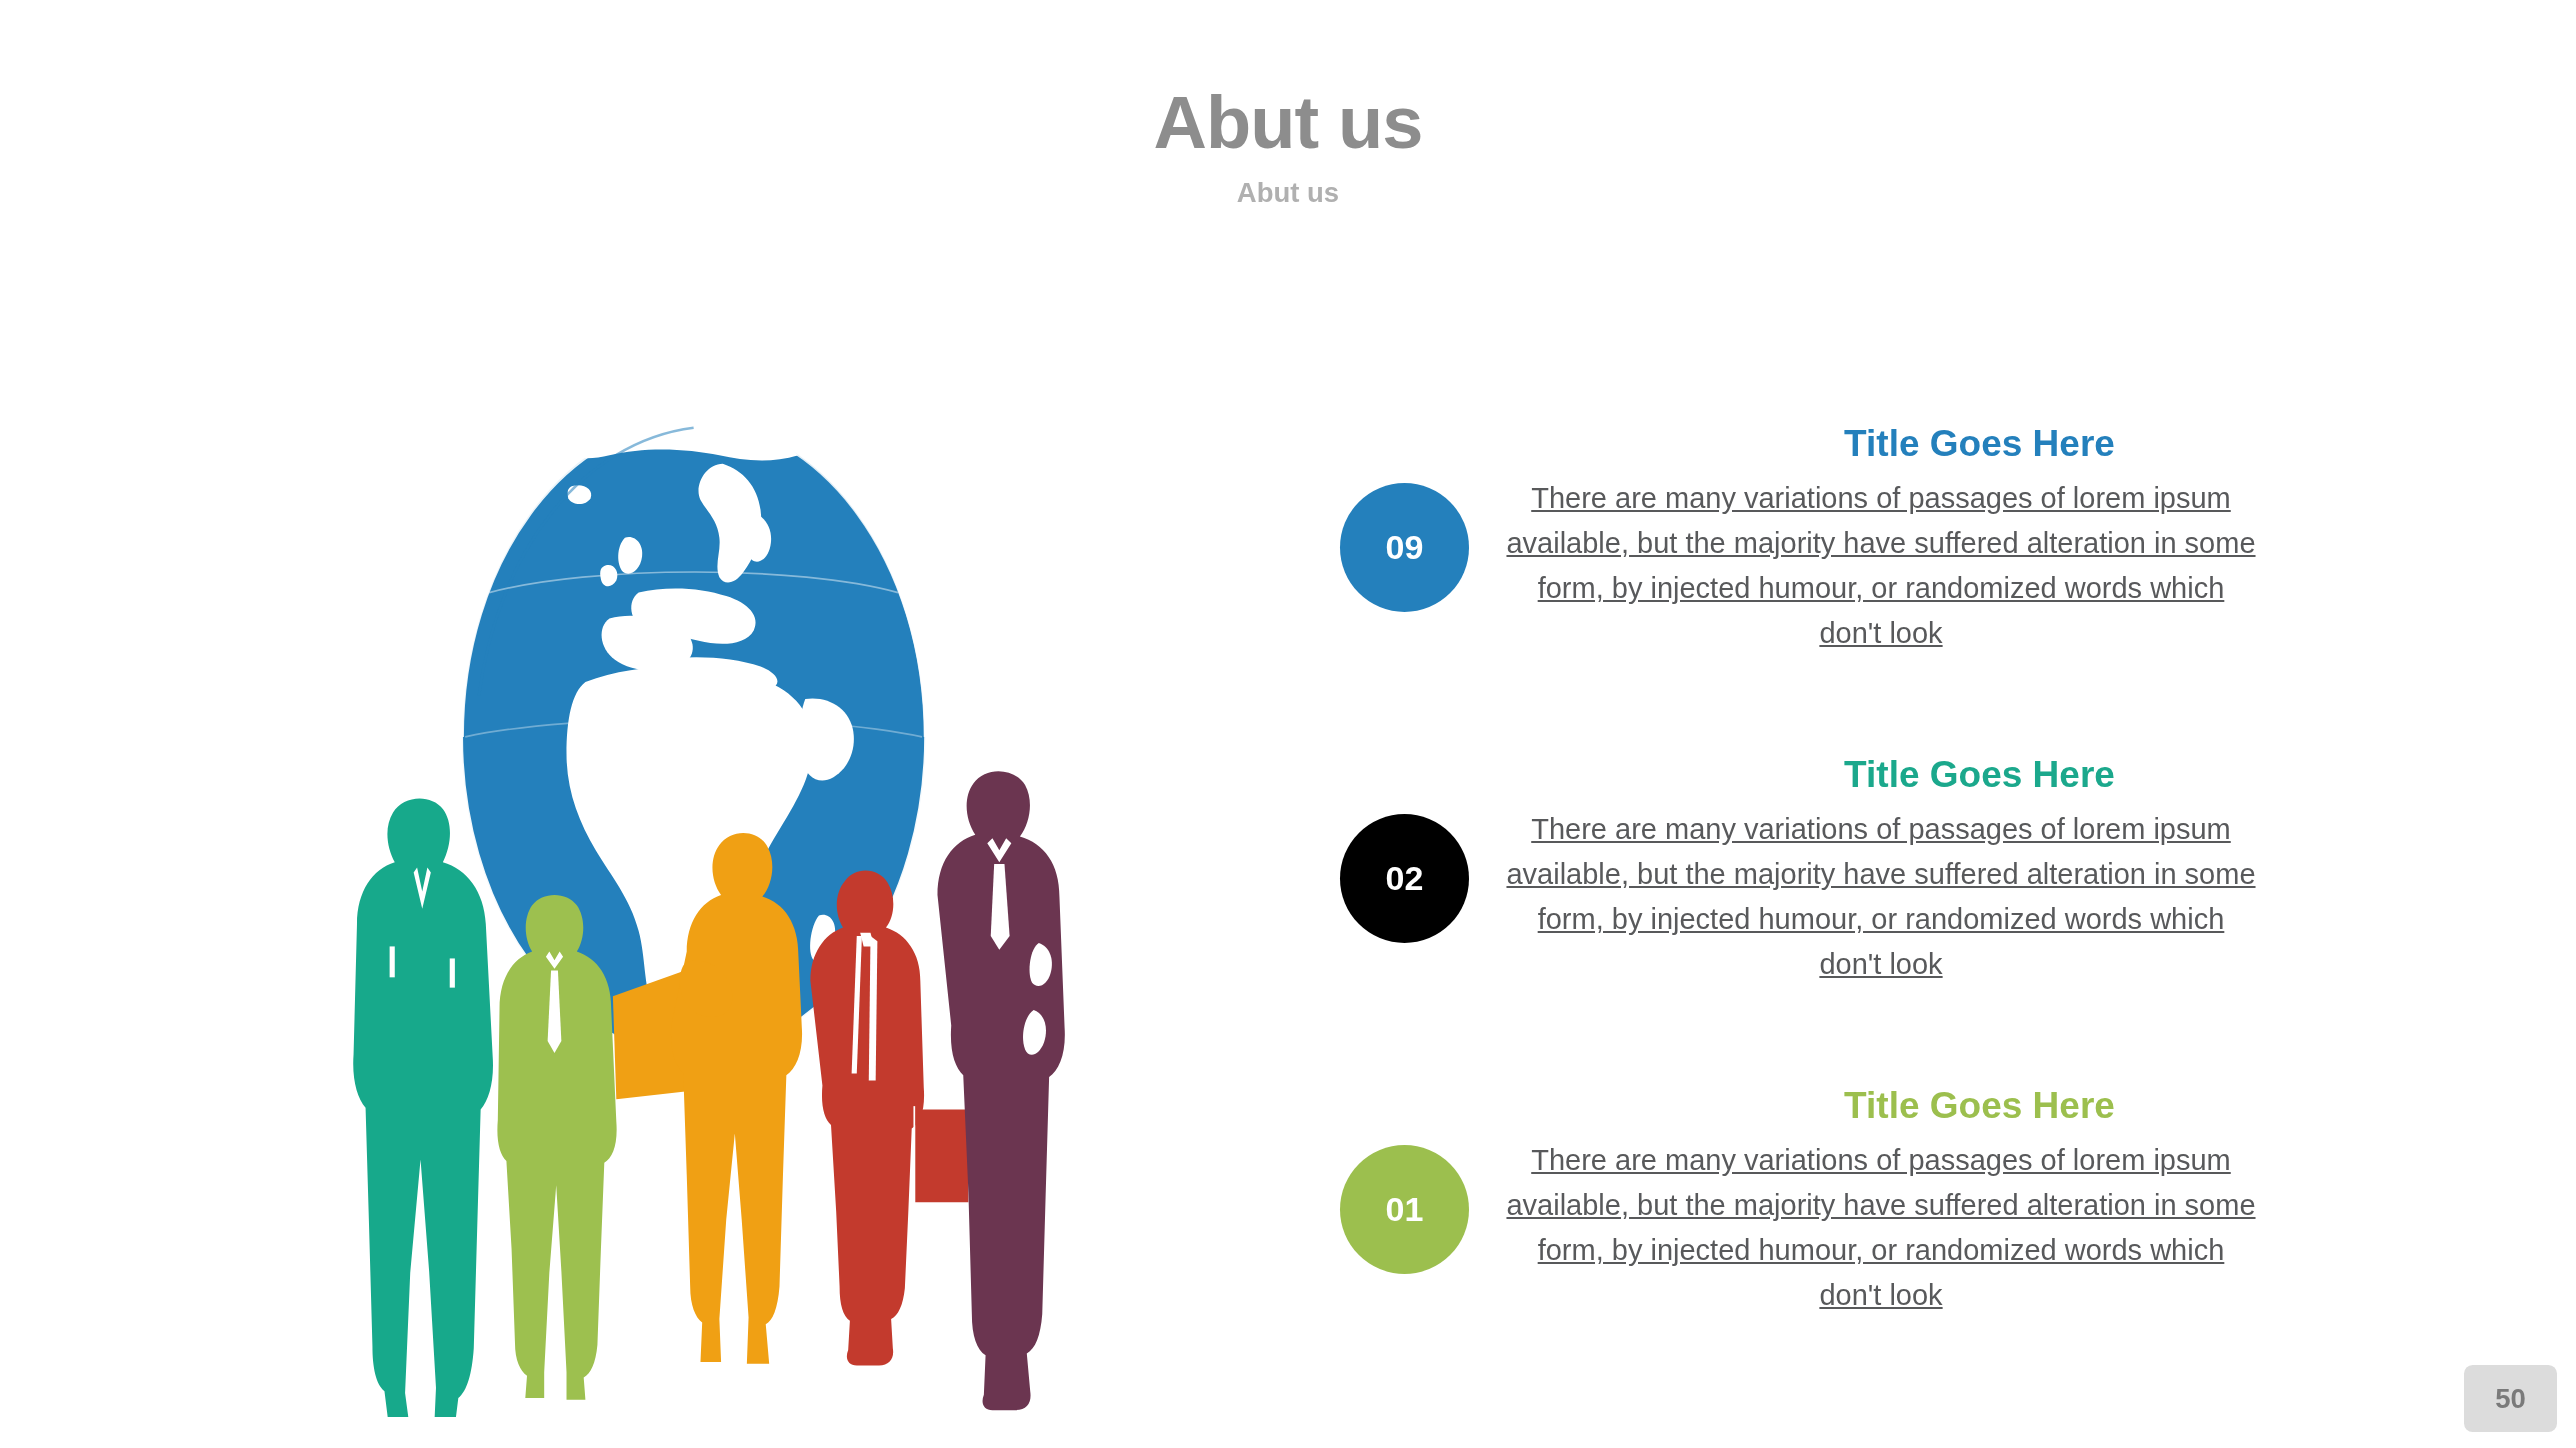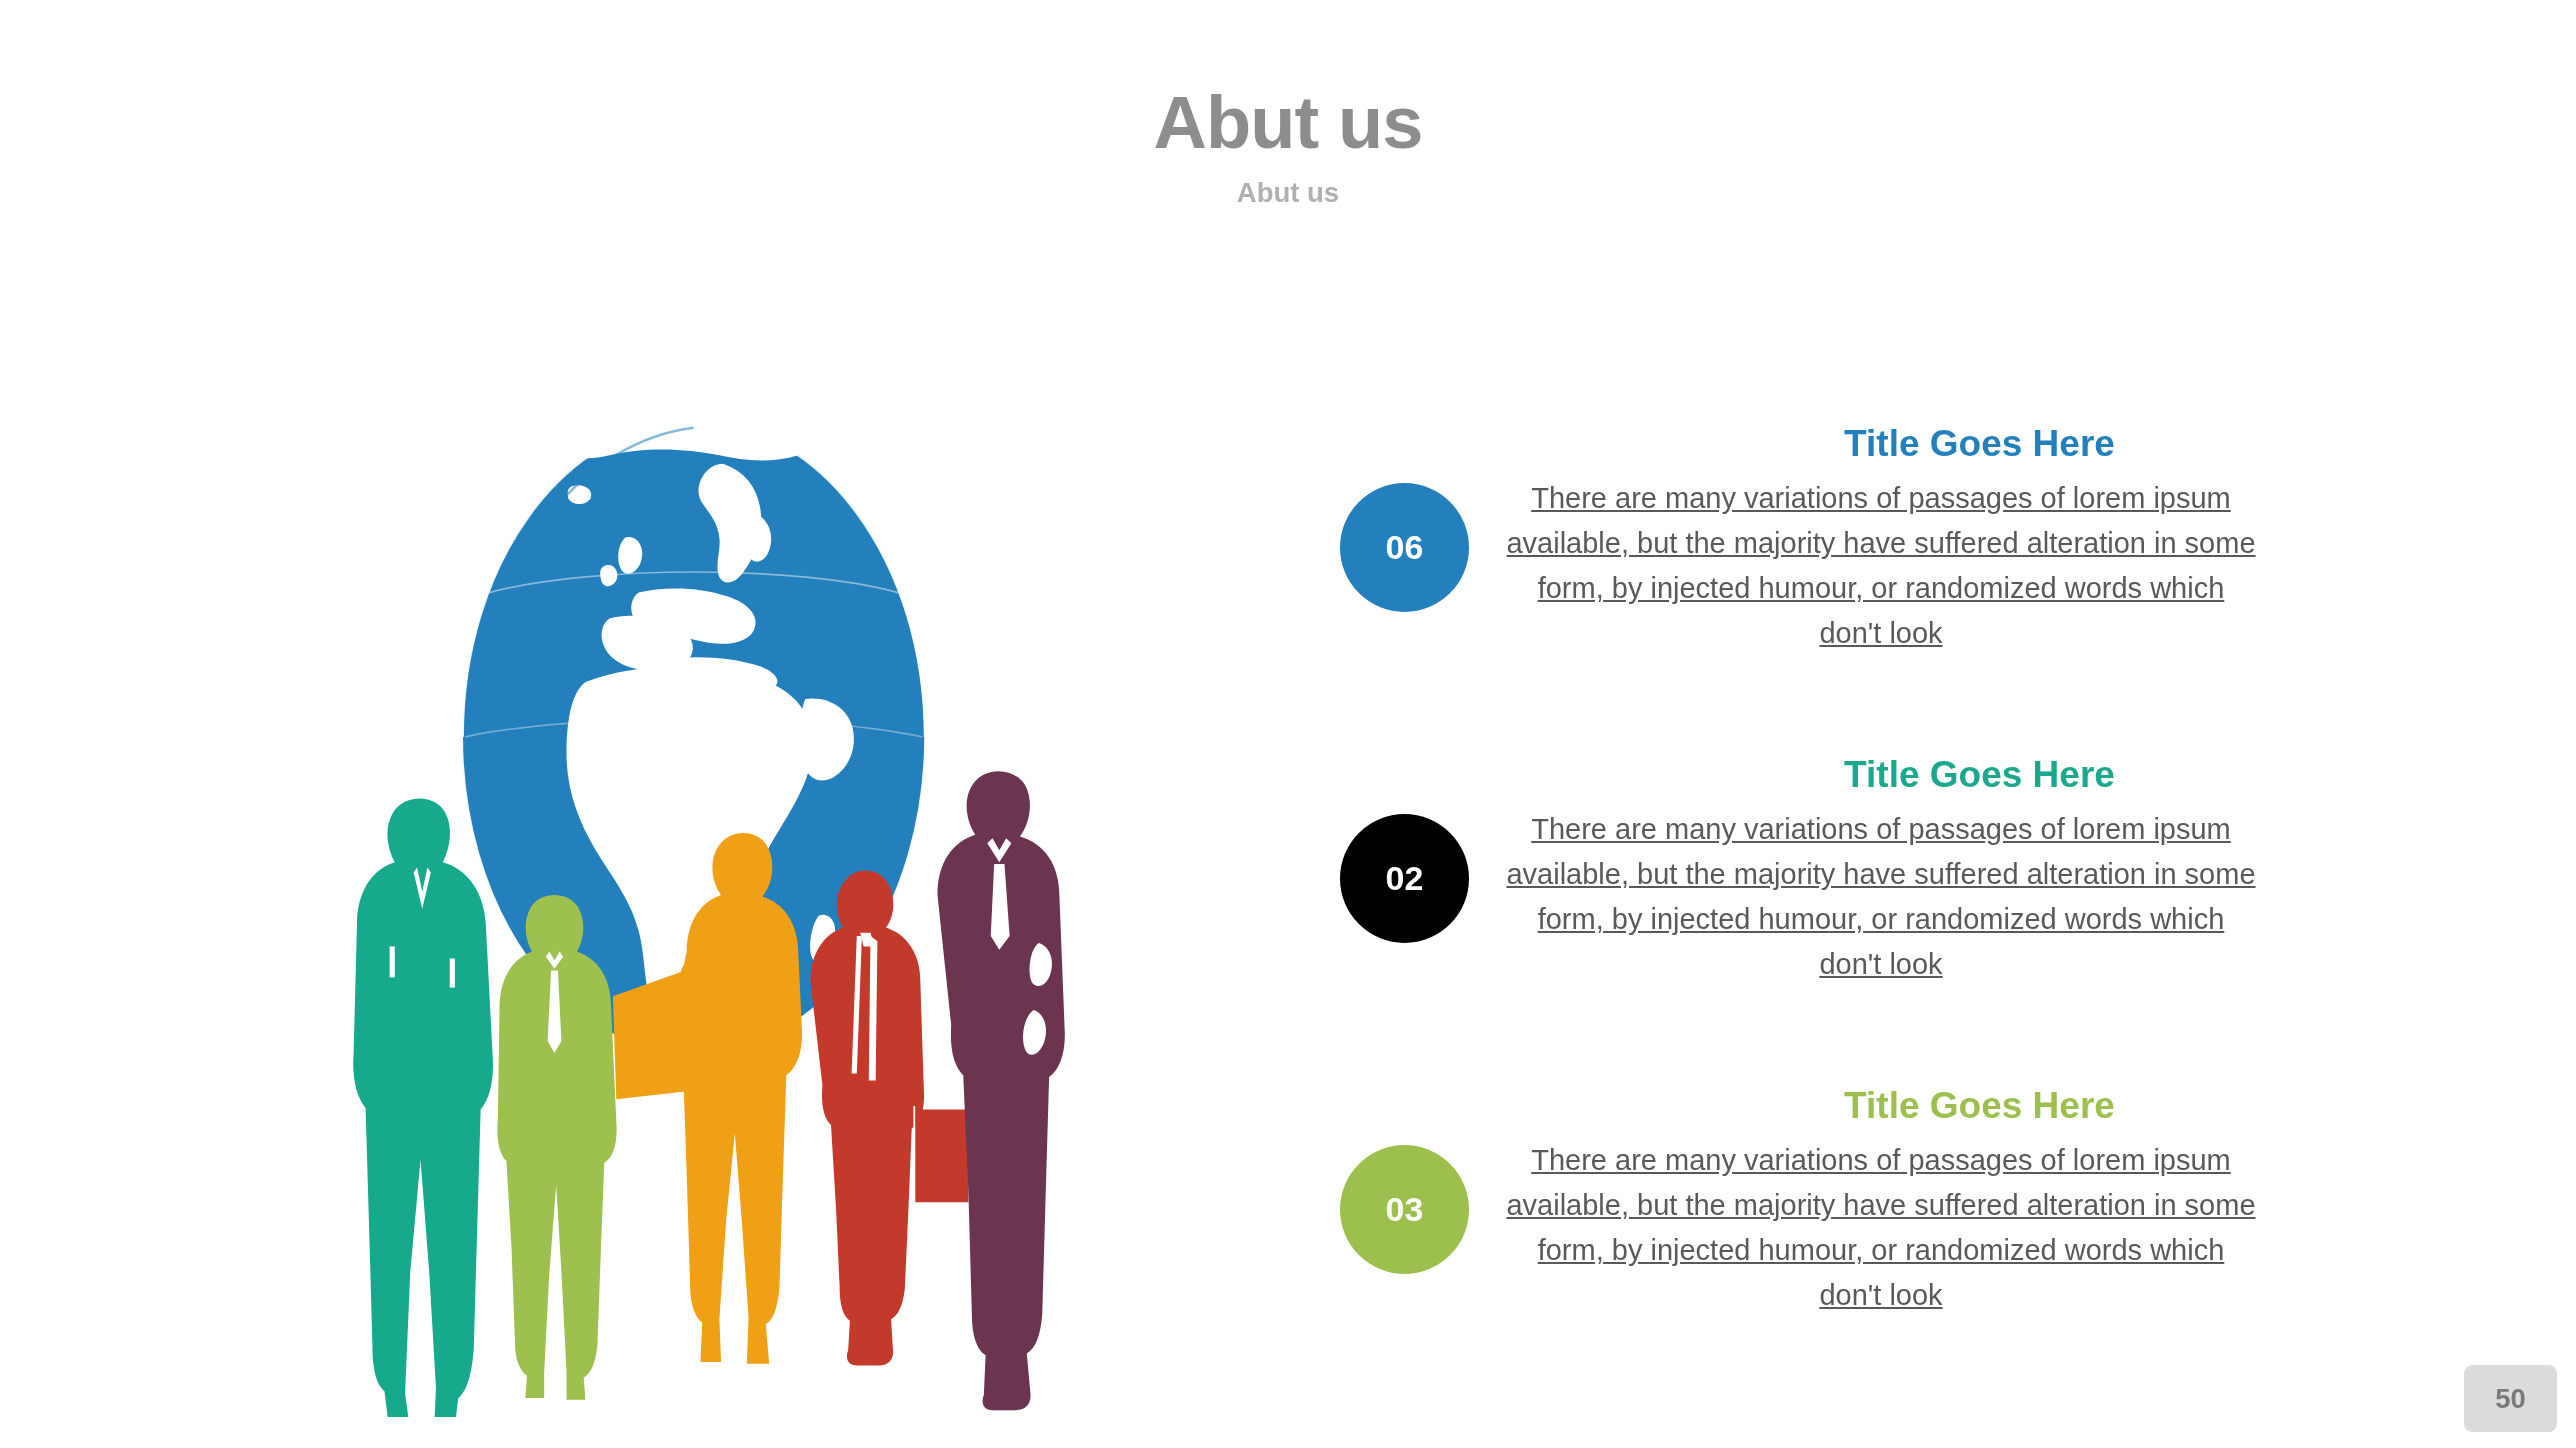--- a/index.html
+++ b/index.html
@@ -265,41 +265,41 @@
                                C858 816 864 792 874 786 Z"></path>
     </g>
 
   </svg>
 </div>
 
 <div class="content-column">
 
   <div class="info-block">
     <div class="step-circle" style="background:#2480bc;">
-      <span>06</span>
+      <span>09</span>
     </div>
     <div class="block-text">
       <div class="block-title" style="color:#2480bc;">Title Goes Here</div>
       <div class="block-body">There are many variations of passages of lorem ipsum available, but the majority have suffered alteration in some form, by injected humour, or randomized words which don't look</div>
     </div>
   </div>
 
   <div class="info-block">
     <div class="step-circle" style="background:#000000;">
       <span>02</span>
     </div>
     <div class="block-text">
       <div class="block-title" style="color:#1ba88c;">Title Goes Here</div>
       <div class="block-body">There are many variations of passages of lorem ipsum available, but the majority have suffered alteration in some form, by injected humour, or randomized words which don't look</div>
     </div>
   </div>
 
   <div class="info-block">
     <div class="step-circle" style="background:#9cbf4e;">
-      <span>03</span>
+      <span>01</span>
     </div>
     <div class="block-text">
       <div class="block-title" style="color:#9cbf4e;">Title Goes Here</div>
       <div class="block-body">There are many variations of passages of lorem ipsum available, but the majority have suffered alteration in some form, by injected humour, or randomized words which don't look</div>
     </div>
   </div>
 
 </div>
 
 <div class="page-badge">

